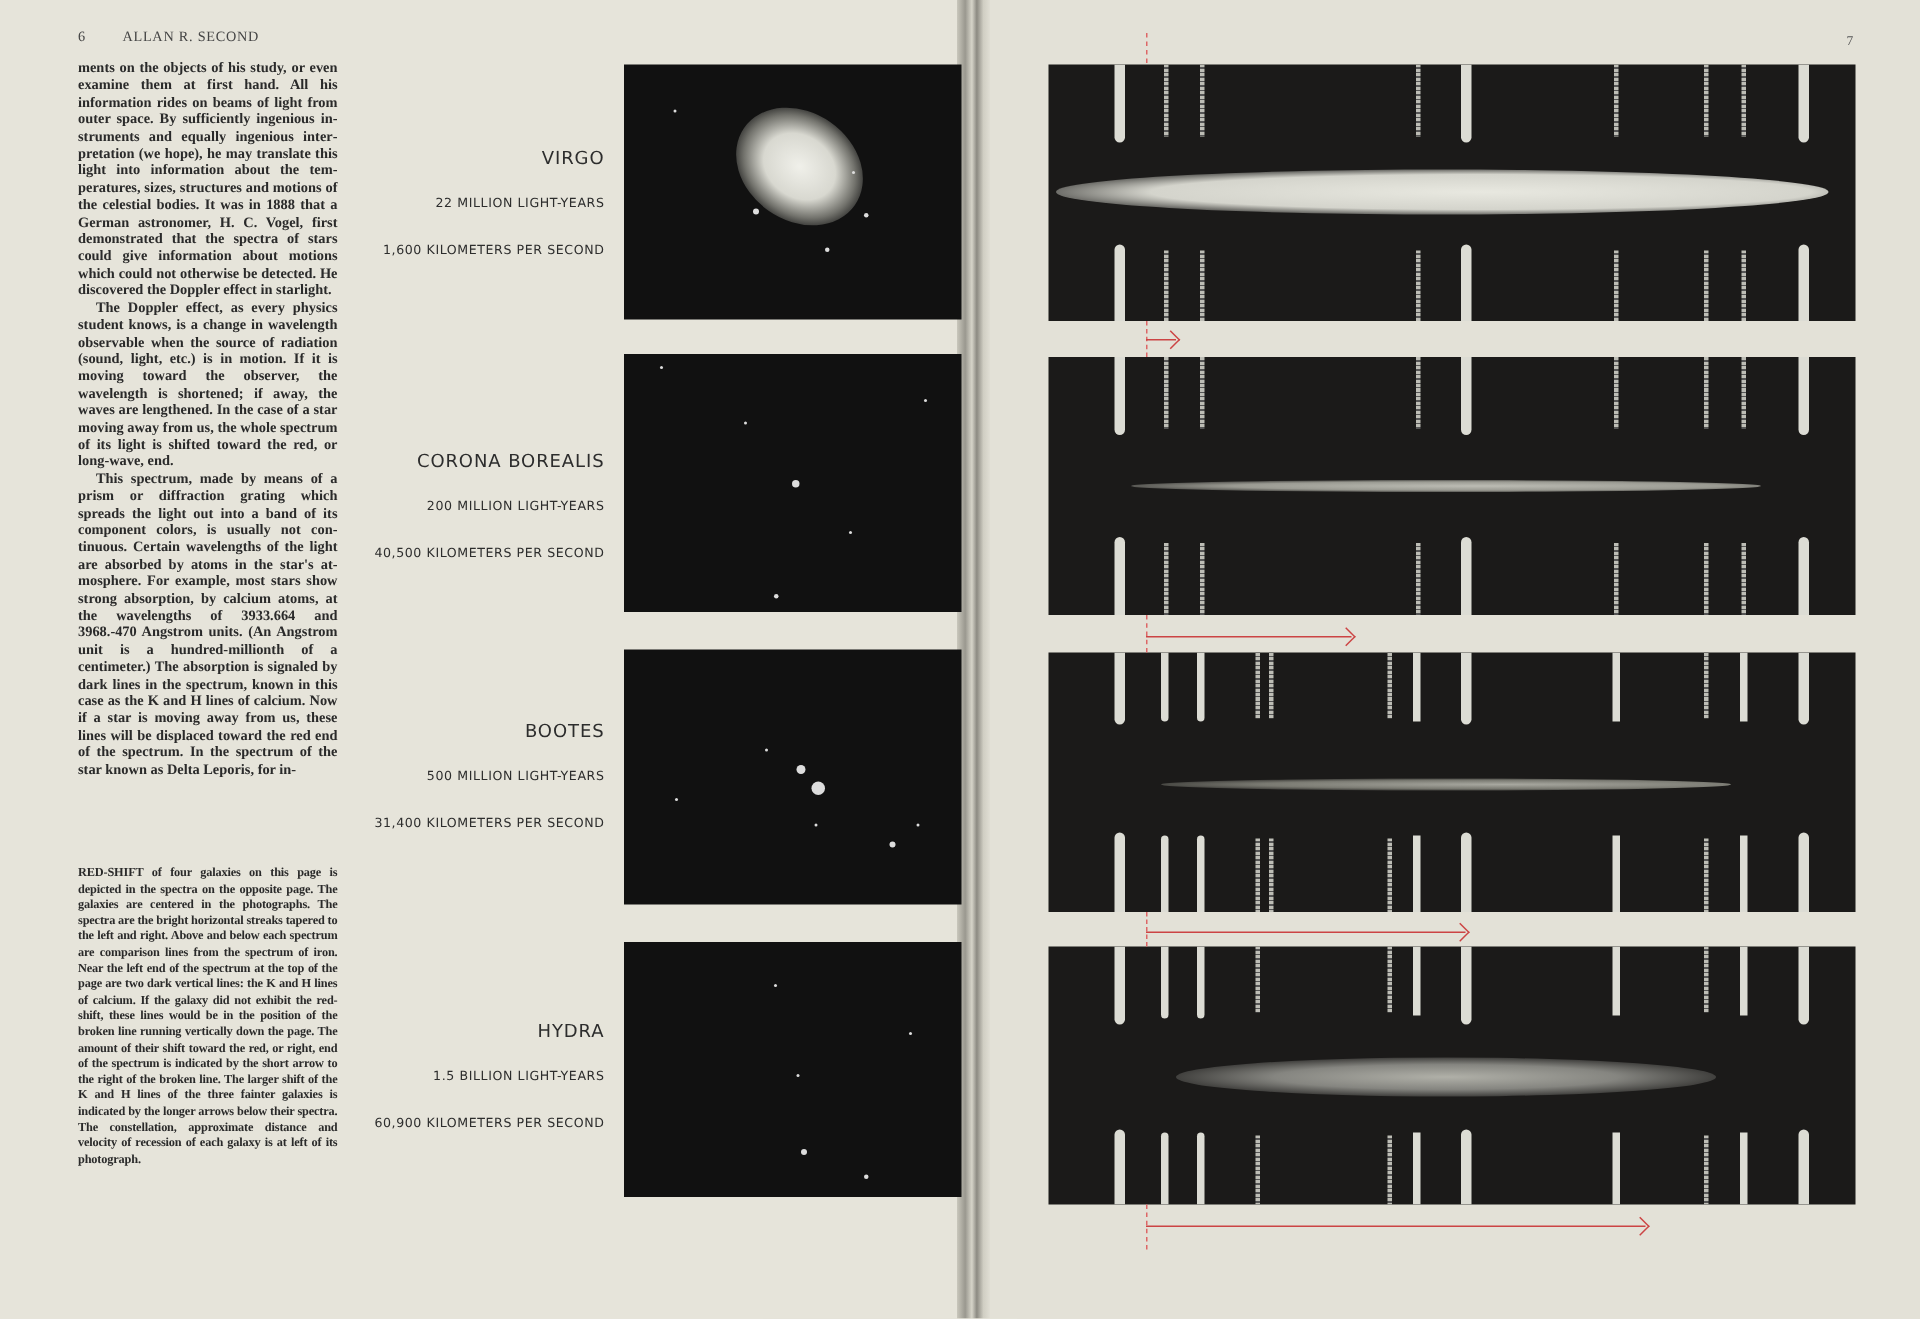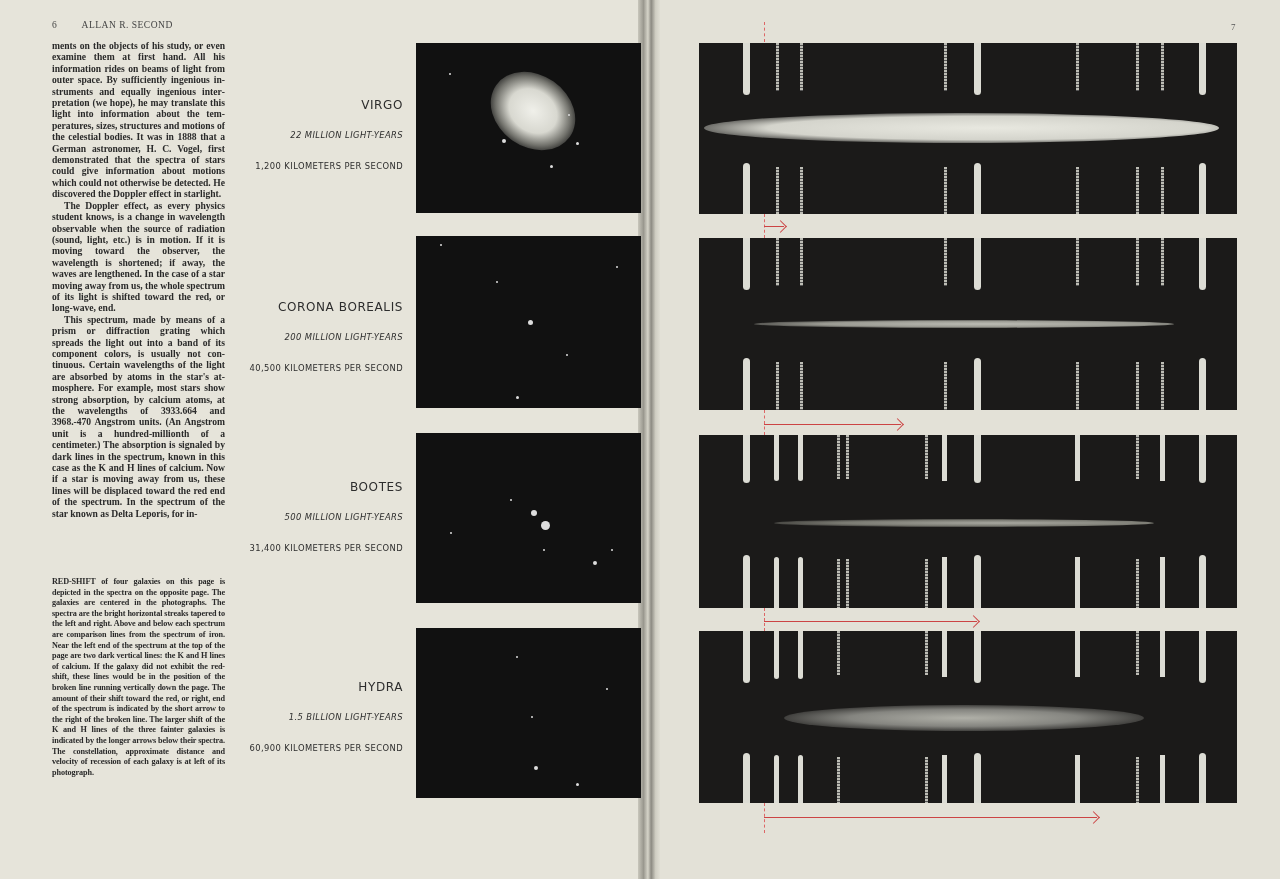--- a/index.html
+++ b/index.html
@@ -10,21 +10,21 @@
   .running-head{position:absolute;top:20px;left:52px;font-size:9.5px;color:#444;letter-spacing:0.5px;font-family:"Liberation Serif",serif;}
   .running-head .num{margin-right:22px;}
   .page-num-right{position:absolute;top:22px;left:1231px;font-size:9px;color:#555;font-family:"Liberation Serif",serif;}
   .body-text{position:absolute;left:52px;top:40px;width:173px;font-family:"Liberation Serif",serif;font-size:9.6px;line-height:11.4px;color:#2a2a2a;text-align:justify;hyphens:manual;}
   .body-text p{margin:0;text-indent:0;font-weight:bold;}
   .body-text p.indent{text-indent:12px;}
   .caption{position:absolute;left:52px;top:577px;width:173px;font-family:"Liberation Serif",serif;font-size:8.2px;line-height:10.6px;color:#2a2a2a;text-align:justify;font-weight:bold;letter-spacing:-0.1px;}
   .caption .lead{font-weight:bold;}
   .label-block{position:absolute;right:877px;text-align:right;font-family:"DejaVu Sans",sans-serif;color:#2d2d2d;}
   .label-block .const{font-size:12px;letter-spacing:0.6px;margin-bottom:18px;}
-  .label-block .dist{font-size:8.4px;letter-spacing:0.4px;margin-bottom:21px;font-style:italic;}
+  .label-block .dist{font-size:8.4px;letter-spacing:0.4px;margin-bottom:21px;}
   .label-block .vel{font-size:8.4px;letter-spacing:0.4px;}
   .photo{position:absolute;left:416px;width:225px;background:#111;overflow:hidden;}
   .star{position:absolute;border-radius:50%;background:#ddd;}
   .galaxy{position:absolute;border-radius:50%;background:radial-gradient(ellipse at center,#f0f0ea 0%,#d8d8d0 40%,rgba(180,180,170,0.6) 62%,rgba(40,40,40,0) 80%);}
   .spectrum{position:absolute;left:699px;width:538px;background:#1b1a19;overflow:hidden;}
   .comp-line{position:absolute;background:#dcdcd4;}
   .comp-line.faint{background:repeating-linear-gradient(180deg,#bdbdb5 0 2px,#555 2px 3px);}
   .comp-line.bright{border-radius:0 0 5px 5px;}
   .comp-line.bright.bot{border-radius:5px 5px 0 0;}
   .streak{position:absolute;border-radius:50%;}
@@ -51,21 +51,21 @@
   <p class="indent">This spectrum, made by means of a prism or diffraction grating which spreads the light out into a band of its component colors, is usually not con­tinuous. Certain wavelengths of the light are absorbed by atoms in the star's at­mosphere. For example, most stars show strong absorption, by calcium atoms, at the wavelengths of 3933.664 and 3968.-470 Angstrom units. (An Angstrom unit is a hundred-millionth of a centimeter.) The absorption is signaled by dark lines in the spectrum, known in this case as the K and H lines of calcium. Now if a star is moving away from us, these lines will be displaced toward the red end of the spectrum. In the spectrum of the star known as Delta Leporis, for in-</p>
 </div>
 
 <div class="caption">
   <span class="lead">RED-SHIFT</span><span> of four galaxies on this page is depicted in the spectra on the opposite page. The galaxies are centered in the photo­graphs. The spectra are the bright horizontal streaks tapered to the left and right. Above and below each spectrum are comparison lines from the spectrum of iron. Near the left end of the spectrum at the top of the page are two dark vertical lines: the K and H lines of calcium. If the galaxy did not ex­hibit the red-shift, these lines would be in the position of the broken line running ver­tically down the page. The amount of their shift toward the red, or right, end of the spectrum is indicated by the short arrow to the right of the broken line. The larger shift of the K and H lines of the three fainter galaxies is indicated by the longer arrows below their spectra. The constellation, ap­proximate distance and velocity of recession of each galaxy is at left of its photograph.</span>
 </div>
 
 <div class="label-block" style="top:98px;">
   <div class="const">VIRGO</div>
   <div class="dist">22 MILLION LIGHT-YEARS</div>
-  <div class="vel">1,200 KILOMETERS PER SECOND</div>
+  <div class="vel">1,600 KILOMETERS PER SECOND</div>
 </div>
 <div class="label-block" style="top:300px;">
   <div class="const">CORONA BOREALIS</div>
   <div class="dist">200 MILLION LIGHT-YEARS</div>
   <div class="vel">40,500 KILOMETERS PER SECOND</div>
 </div>
 <div class="label-block" style="top:480px;">
   <div class="const">BOOTES</div>
   <div class="dist">500 MILLION LIGHT-YEARS</div>
   <div class="vel">31,400 KILOMETERS PER SECOND</div>

